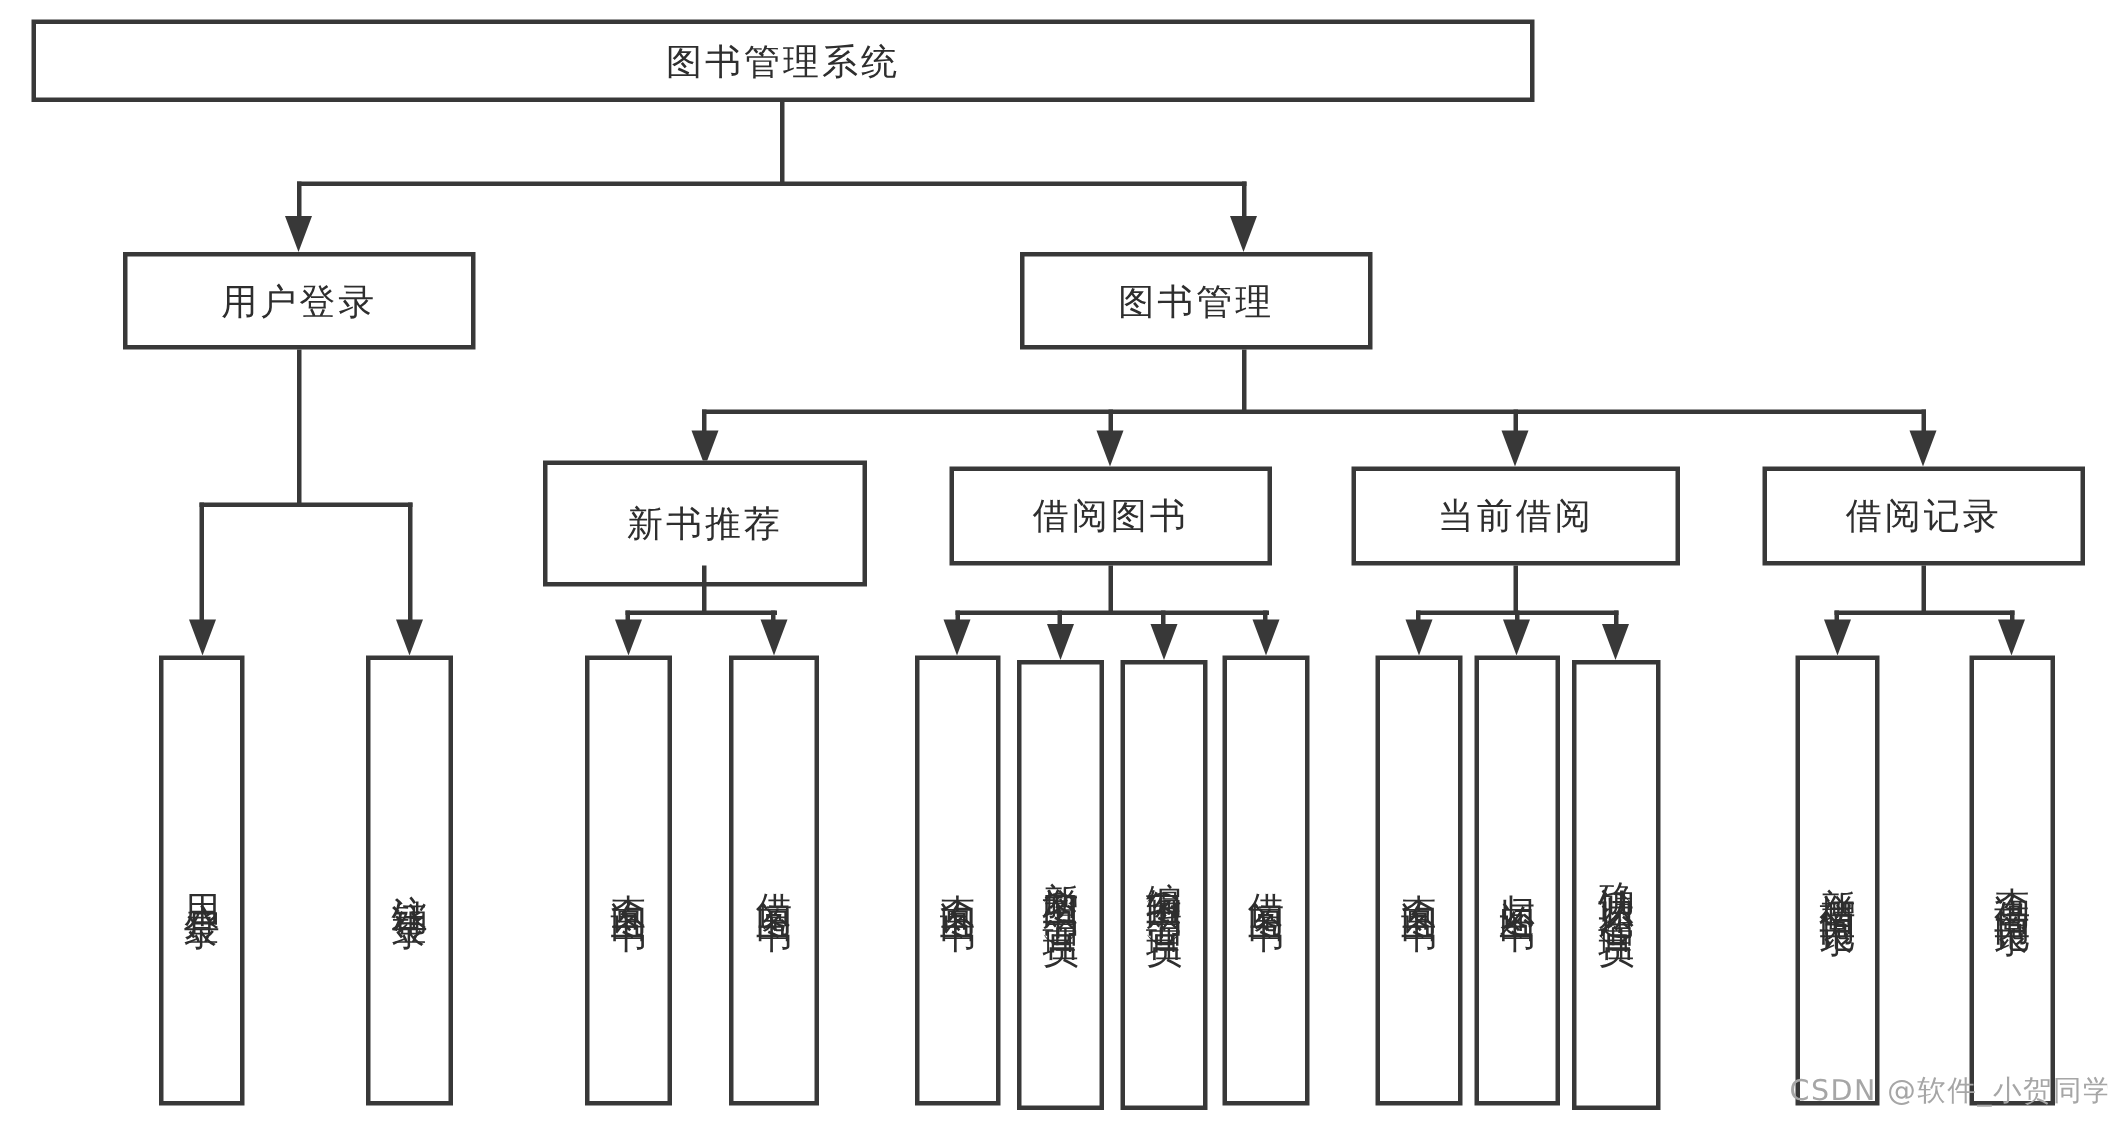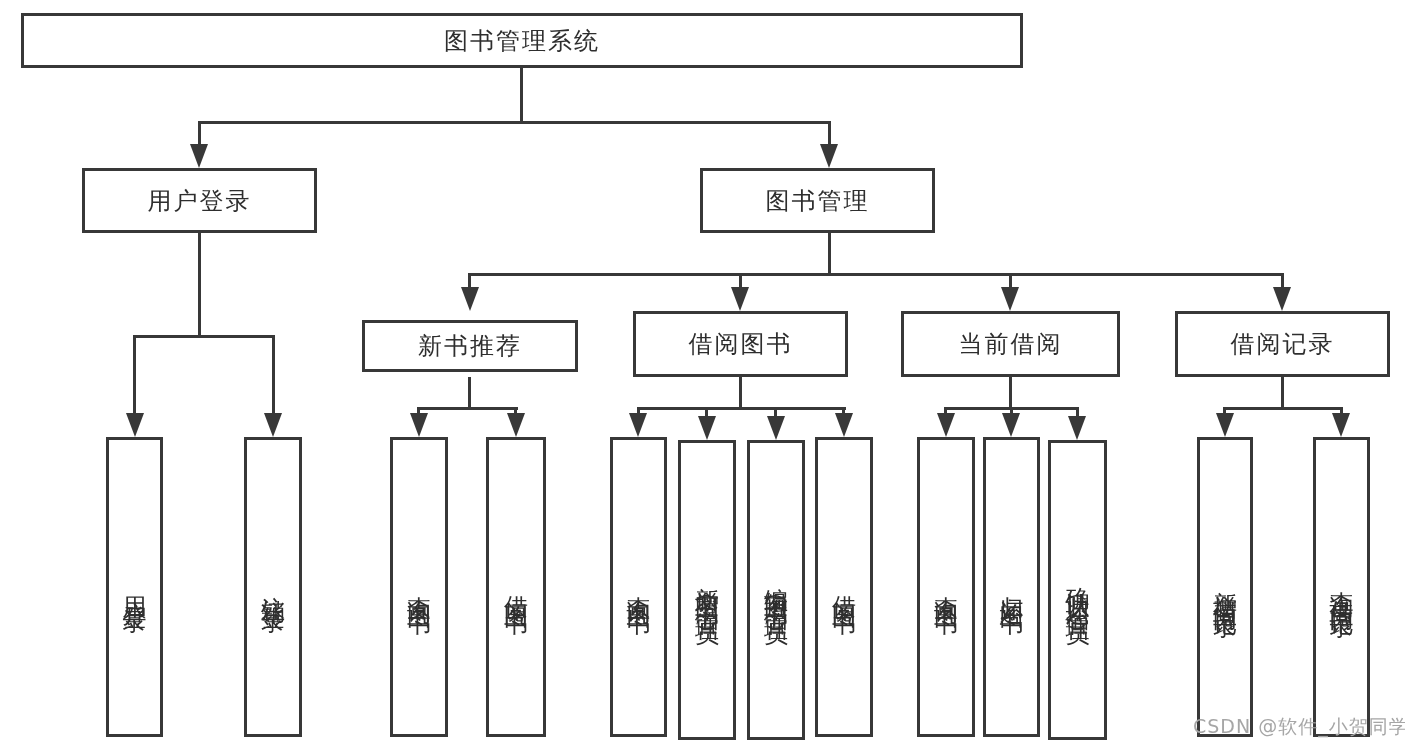--- a/index.html
+++ b/index.html
@@ -63,21 +63,21 @@
   <div class="box" style="left:21px;top:13px;width:1002px;height:55px">图书管理系统</div>
 
   <div class="v" style="left:520px;top:68px;height:56px"></div>
   <div class="h" style="left:198px;top:121px;width:633px"></div>
   <div class="v" style="left:198px;top:121px;height:25px"></div>
   <div class="ah" style="left:190px;top:144px"></div>
   <div class="v" style="left:828px;top:121px;height:25px"></div>
   <div class="ah" style="left:820px;top:144px"></div>
 
   <div class="box" style="left:82px;top:168px;width:235px;height:65px">用户登录</div>
-  <div class="box" style="left:700px;top:168px;width:235px;height:65px">图书管理</div>
+  <div class="box" style="left:680px;top:168px;width:235px;height:65px">图书管理</div>
 
   <div class="v" style="left:198px;top:233px;height:105px"></div>
   <div class="h" style="left:133px;top:335px;width:142px"></div>
   <div class="v" style="left:133px;top:335px;height:79px"></div>
   <div class="ah" style="left:126px;top:413px"></div>
   <div class="v" style="left:272px;top:335px;height:79px"></div>
   <div class="ah" style="left:264px;top:413px"></div>
 
   <div class="vbox" style="left:106px;top:437px;width:57px;height:300px">用户登录</div>
   <div class="vbox" style="left:244px;top:437px;width:58px;height:300px">注销登录</div>
@@ -86,21 +86,21 @@
   <div class="h" style="left:468px;top:273px;width:816px"></div>
   <div class="v" style="left:468px;top:273px;height:16px"></div>
   <div class="ah" style="left:461px;top:287px"></div>
   <div class="v" style="left:739px;top:273px;height:16px"></div>
   <div class="ah" style="left:731px;top:287px"></div>
   <div class="v" style="left:1009px;top:273px;height:16px"></div>
   <div class="ah" style="left:1001px;top:287px"></div>
   <div class="v" style="left:1281px;top:273px;height:16px"></div>
   <div class="ah" style="left:1273px;top:287px"></div>
 
-  <div class="box" style="left:362px;top:320px;width:216px;height:52px">新书推荐</div>
+  <div class="box" style="left:362px;top:307px;width:216px;height:84px">新书推荐</div>
   <div class="box" style="left:633px;top:311px;width:215px;height:66px">借阅图书</div>
   <div class="box" style="left:1175px;top:311px;width:215px;height:66px">借阅记录</div>
   <div class="box" style="left:901px;top:311px;width:219px;height:66px">当前借阅</div>
 
   <div class="v" style="left:468px;top:377px;height:33px"></div>
   <div class="h" style="left:417px;top:407px;width:101px"></div>
   <div class="v" style="left:417px;top:407px;height:8px"></div>
   <div class="ah" style="left:410px;top:413px"></div>
   <div class="v" style="left:514px;top:407px;height:8px"></div>
   <div class="ah" style="left:507px;top:413px"></div>

